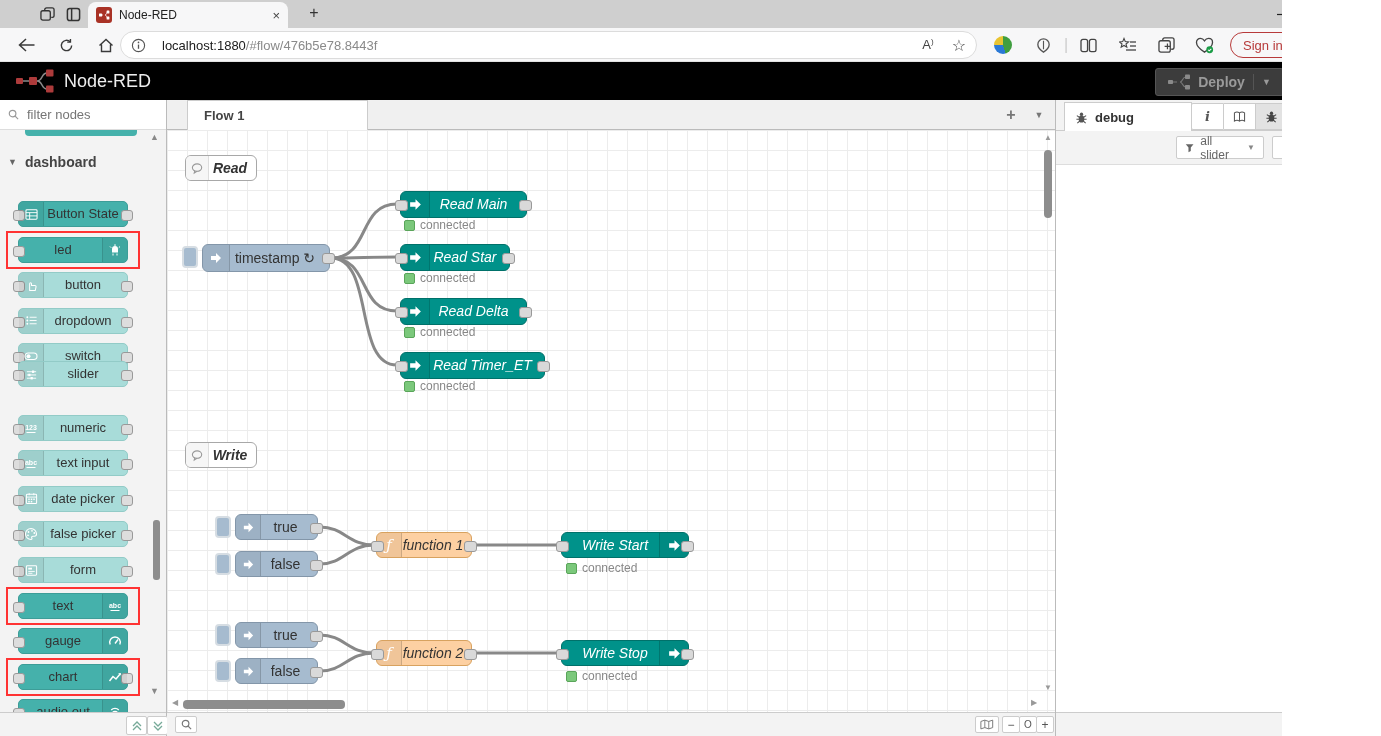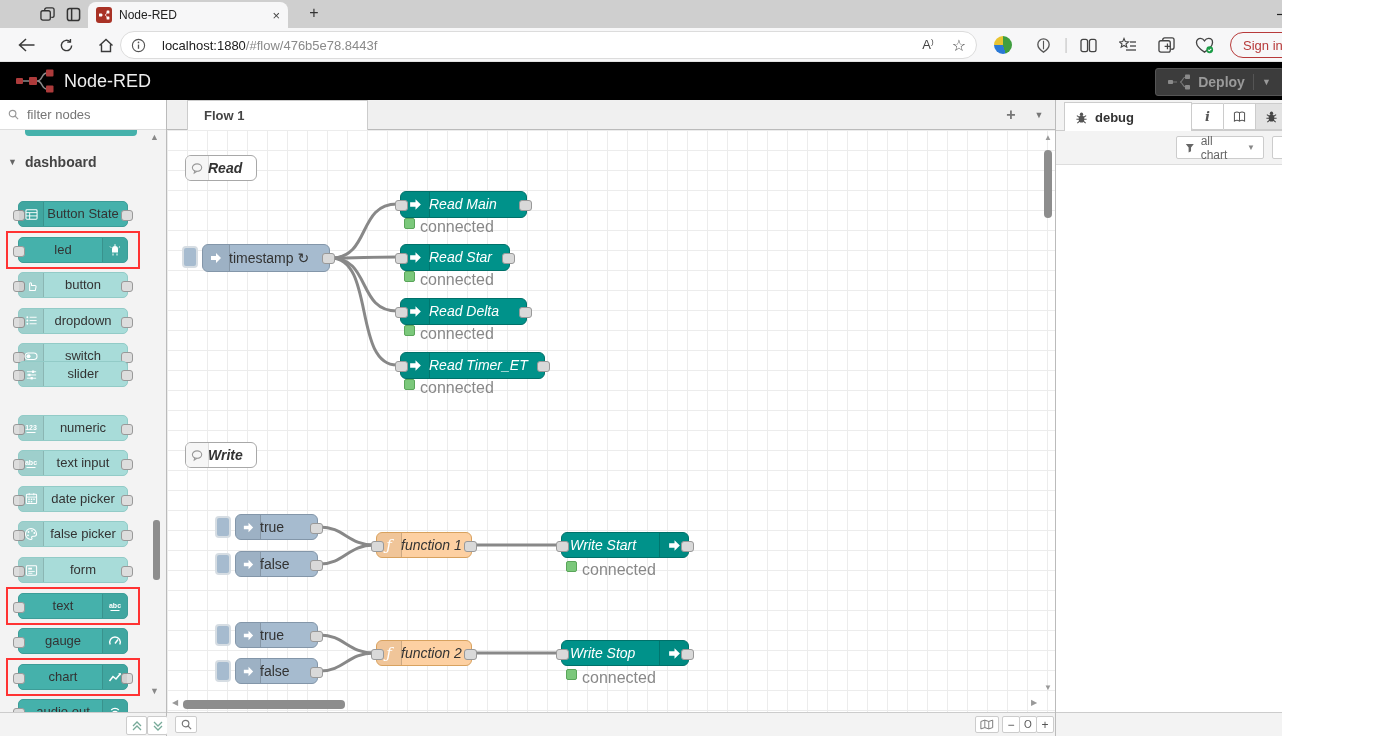--- a/index.html
+++ b/index.html
@@ -67,35 +67,35 @@
   .tabbar{position:absolute;left:167px;top:100px;width:888px;height:30px;background:#f0f0f0;border-bottom:1px solid #bbb;box-sizing:border-box;}
   .flow-tab{position:absolute;left:20px;top:0;width:181px;height:30px;background:#fff;border:1px solid #ccc;border-bottom:none;box-sizing:border-box;display:flex;align-items:center;padding-left:16px;font-size:13px;font-weight:bold;color:#444;}
   .tab-btn{position:absolute;top:5px;width:22px;height:20px;display:flex;align-items:center;justify-content:center;color:#777;}
 
   
   .canvas{position:absolute;left:167px;top:130px;width:888px;height:582px;background:#fff;overflow:hidden;
     background-image:linear-gradient(to right,#ececec 1px,transparent 1px),linear-gradient(to bottom,#ececec 1px,transparent 1px);
     background-size:20px 20px;}
   .wires{position:absolute;left:0;top:0;pointer-events:none;}
   .cnode{position:absolute;height:27px;border-radius:6px;box-sizing:border-box;font-size:14px;}
-  .cnode .nlabel{position:absolute;top:0;text-align:left;line-height:25px;}
+  .cnode .nlabel{position:absolute;top:0;text-align:center;line-height:25px;}
   .teal{background:#00928a;border:1px solid #00716a;color:#fff;font-style:italic;}
   .inject{background:#a6bbcf;border:1px solid #8396a9;color:#333;}
   .func{background:#fdd0a2;border:1px solid #d8a25f;color:#333;font-style:italic;}
   .comment{background:#fff;border:1px solid #a8a8a8;color:#333;font-style:italic;font-weight:bold;height:26px;}
   .nicon{position:absolute;top:0;bottom:0;display:flex;align-items:center;justify-content:center;}
   .nicon.l{left:0;border-right:1px solid rgba(0,0,0,0.15);background:rgba(0,0,0,0.05);border-radius:5px 0 0 5px;}
   .nicon.r{right:0;border-left:1px solid rgba(0,0,0,0.15);background:rgba(0,0,0,0.05);border-radius:0 5px 5px 0;}
   .comment .nicon.l{background:#f6f6f6;border-right:1px solid #ddd;}
   .cport{position:absolute;width:11px;height:9px;background:#d9d9d9;border:1px solid #999;border-radius:3px;top:8px;}
   .cport.in{left:-6px;}
   .cport.out{right:-6px;}
   .ibtn{position:absolute;left:-21px;top:1px;width:16px;height:22px;background:#a6bbcf;border:2px solid #d6dde3;border-radius:4px;box-sizing:border-box;}
   .ficon{font-family:"DejaVu Serif",serif;font-style:italic;color:#fff;font-size:15px;}
-  .nstatus{position:absolute;display:flex;align-items:flex-start;gap:5px;font-size:16px;color:#888;}
+  .nstatus{position:absolute;display:flex;align-items:center;gap:5px;font-size:12px;color:#888;}
   .sdot{width:9px;height:9px;background:#7bc87b;border:1px solid #5aa55a;border-radius:2px;}
   .sb-ar{position:absolute;font-size:8px;color:#999;}
   .vthumb{position:absolute;left:877px;width:8px;background:#8d8d8d;border-radius:4px;}
   .hthumb{position:absolute;top:570px;height:9px;background:#8d8d8d;border-radius:4px;}
 
   
   .c-footer{position:absolute;left:167px;top:712px;width:888px;height:24px;background:#f3f3f3;border-top:1px solid #ccc;box-sizing:border-box;}
   .fbtn{position:absolute;top:3px;height:17px;background:#fff;border:1px solid #ccc;border-radius:2px;display:flex;align-items:center;justify-content:center;color:#555;font-size:12px;box-sizing:border-box;}
 
   
@@ -774,21 +774,21 @@
             <span style="font-size:14px;color:#555;">⚙</span>
           </div>
       </div>
       <div class="dbg-caret">▼</div>
     </div>
     <div class="dbg-row2">
       <div class="filterbtn" style="left:120px;width:88px">
         <svg width="10" height="10" viewBox="0 0 12 12">
             <path d="M1 1h10L7.5 5.5V10l-3 1.5V5.5z" fill="#666"></path>
           </svg>
-        <span>all chart</span>
+        <span>all slider</span>
         <span style="font-size:8px;color:#888;">▼</span>
       </div>
       <div class="filterbtn" style="left:216px;width:60px">
         <svg width="10" height="11" viewBox="0 0 12 13">
             <path d="M2 3.5h8M4 3.5V2h4v1.5M3 3.5 3.8 12h4.4L9 3.5" fill="none" stroke="#666" stroke-width="1.1"></path>
           </svg>
         <span>all</span>
         <span style="font-size:8px;color:#888;">▼</span>
       </div>
     </div>

